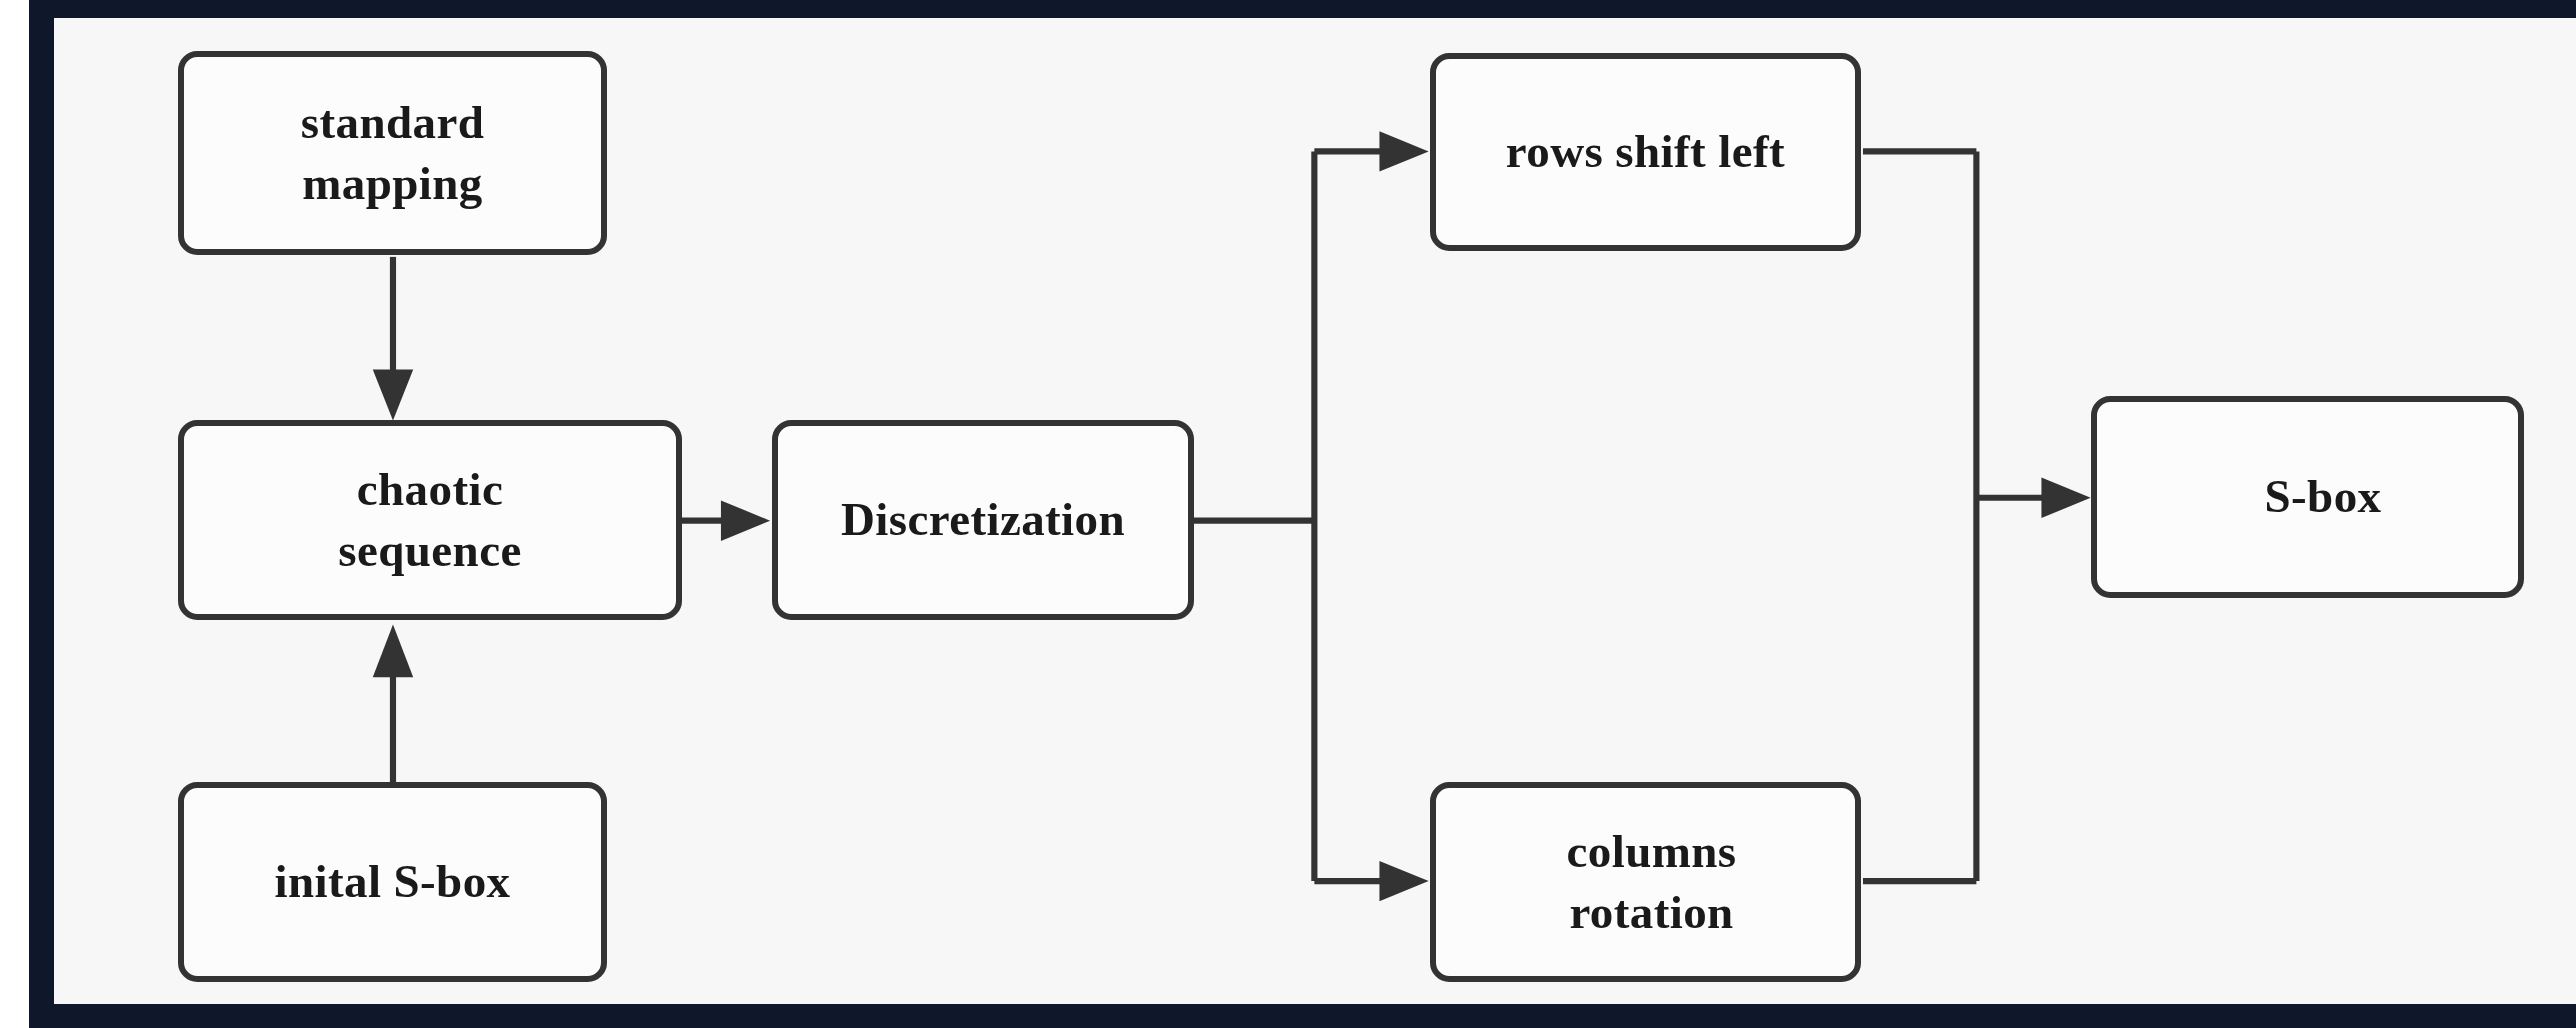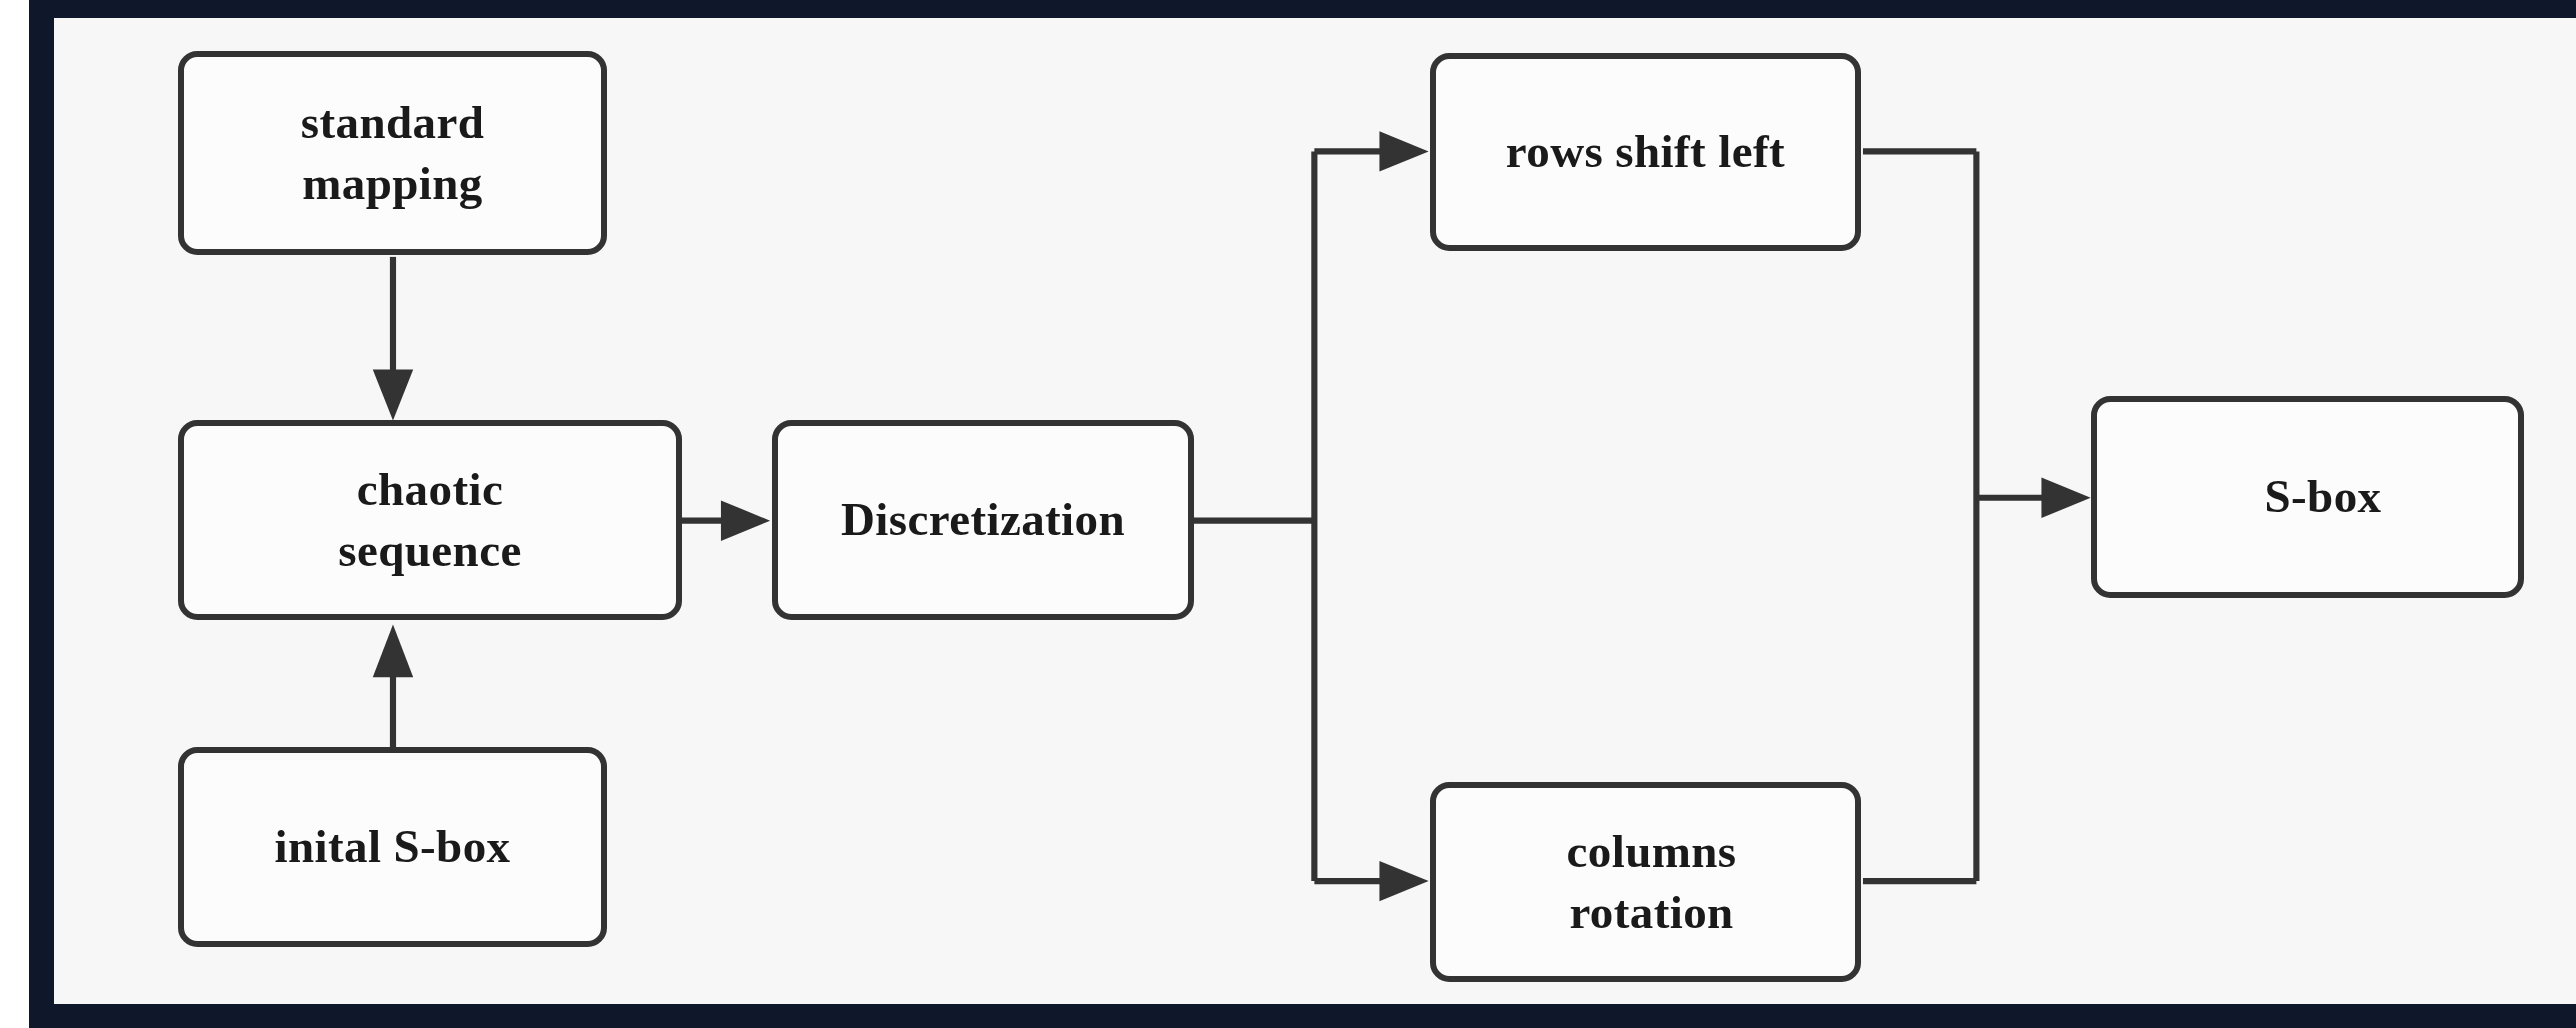--- a/index.html
+++ b/index.html
@@ -46,21 +46,21 @@
     font-weight: bold;
     font-size: 47px;
     line-height: 1.3;
     color: #1a1a1a;
     white-space: pre-line;
     letter-spacing: 0.4px;
   }
   
   #node-standard-mapping { left: 149px;  top: 51px;  width: 429px; height: 204px; }
   #node-chaotic-sequence { left: 149px;  top: 420px; width: 504px; height: 200px; }
-  #node-inital-sbox      { left: 149px;  top: 747px; width: 429px; height: 200px; font-family: Liberation Serif, serif; }
+  #node-inital-sbox      { left: 149px;  top: 782px; width: 429px; height: 200px; font-family: Liberation Serif, serif; }
   #node-discretization   { left: 743px;  top: 420px; width: 422px; height: 200px; }
   #node-rows-shift-left  { left: 1401px; top: 53px;  width: 431px; height: 198px; }
   #node-columns-rotation { left: 1401px; top: 782px; width: 431px; height: 200px; padding-left: 12px; }
   #node-sbox             { left: 2062px; top: 396px; width: 433px; height: 202px; padding-left: 31px; }
 
   .wire {
     stroke: #333333;
     stroke-width: 7;
     fill: none;
   }

